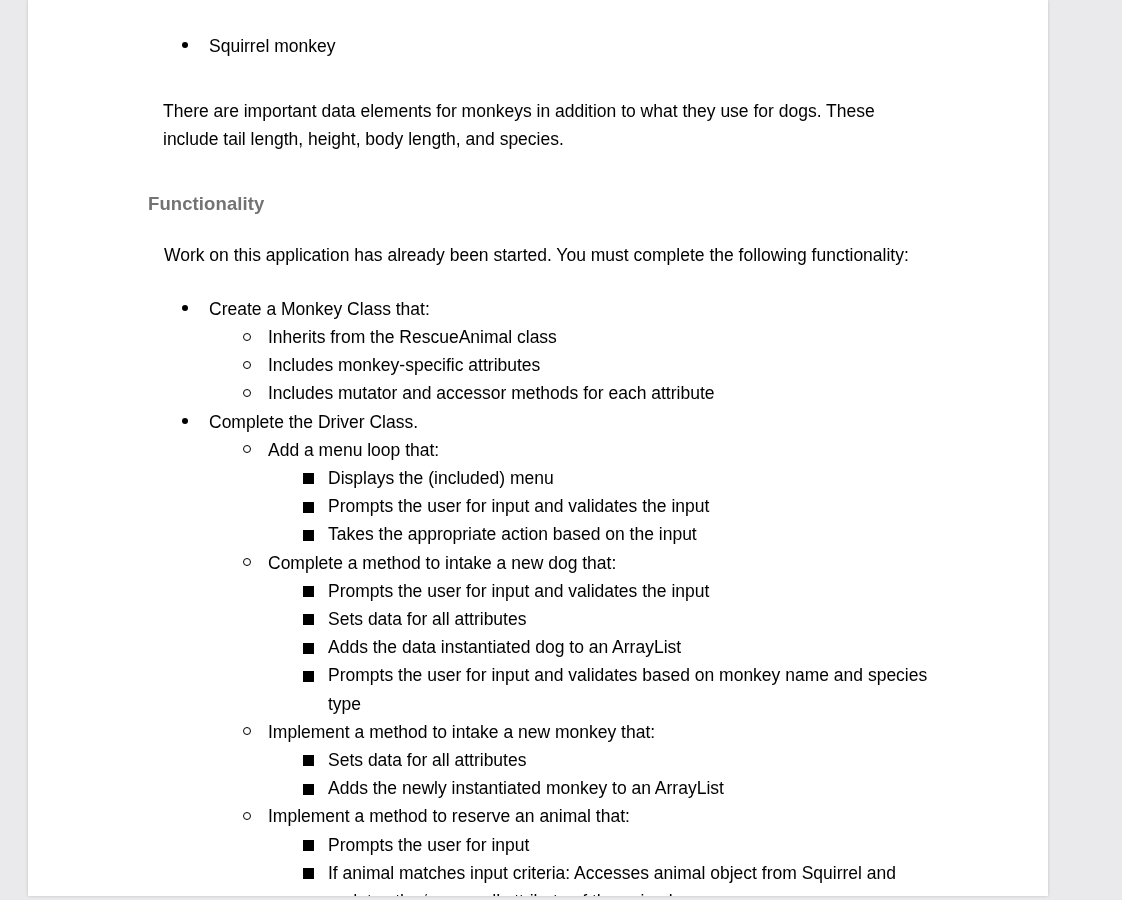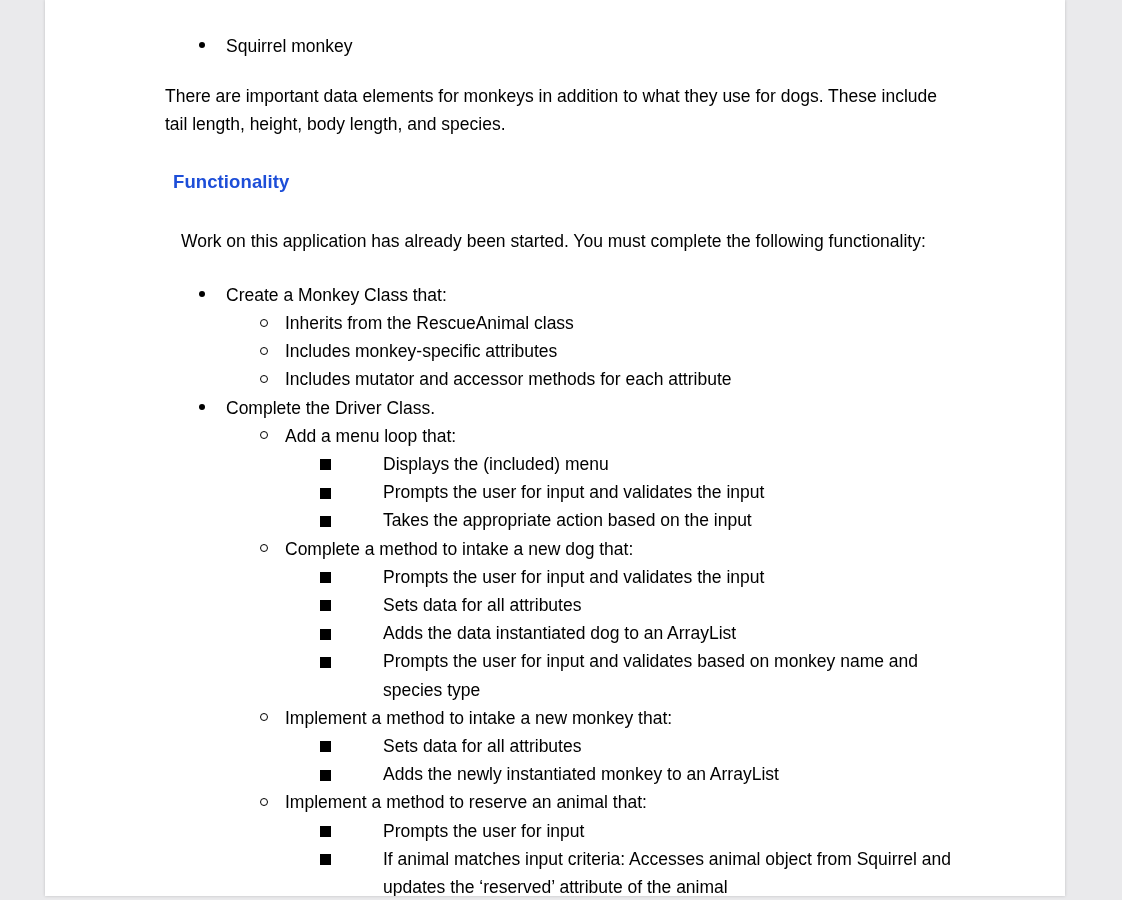--- a/index.html
+++ b/index.html
@@ -8,21 +8,21 @@
   }
   body {
     width: 1122px;
     height: 900px;
     background: #eaeaec;
     font-family: "Liberation Sans", sans-serif;
     overflow: hidden;
   }
   #page {
     position: absolute;
-    left: 45px;
+    left: 28px;
     top: 0;
     width: 1020px;
     height: 896px;
     background: #ffffff;
     box-shadow: 0 0 3px rgba(0,0,0,0.18);
     overflow: hidden;
   }
   #content {
     position: absolute;
     left: 120px;
@@ -72,43 +72,43 @@
     display: inline-block;
     width: 8px;
     height: 8px;
     border-radius: 50%;
     border: 1.4px solid #000;
     box-sizing: border-box;
     vertical-align: middle;
     margin-bottom: 3px;
   }
   
-  .lvl3 { padding-left: 155px; gap: 38px; }
+  .lvl3 { padding-left: 155px; }
   .lvl3 > .marker {
     width: 25px;
   }
   .lvl3 > .marker .sq {
     display: inline-block;
     width: 11px;
     height: 11px;
     background: #000;
     vertical-align: middle;
     margin-bottom: 1px;
   }
   .para {
     font-size: 17.5px;
     line-height: 28.2px;
     color: #000;
   }
   h2.heading {
     font-size: 18.5px;
     font-weight: bold;
     line-height: 26px;
-    margin: 8px;
-    color: #1d4ed8;
+    margin: 0;
+    color: #737373;
     letter-spacing: 0.1px;
   }
   .sp-22 { height: 22px; }
   .sp-10 { height: 10px; }
   .sp-8  { height: 8px; }
   .top-pad { height: 32px; }
 </style>
 </head>
 <body>
 
@@ -119,21 +119,21 @@
 
     <div>
       <div class="li lvl1">
         <span class="marker"><span class="dot"></span></span>
         <span class="txt">Squirrel monkey</span>
       </div>
     </div>
 
     <div class="sp-22"></div>
 
-    <p class="para" style="margin:0;">There are important data elements for monkeys in addition to what they use for dogs. These include tail length, height, body length, and species.</p>
+    <p class="para" style="margin:15px;">There are important data elements for monkeys in addition to what they use for dogs. These include tail length, height, body length, and species.</p>
 
     <div class="sp-22"></div>
 
     <h2 class="heading">Functionality</h2>
 
     <div class="sp-8"></div>
 
     <p class="para" style="margin:16px;">Work on this application has already been started. You must complete the following functionality:</p>
 
     <div class="sp-10"></div>

